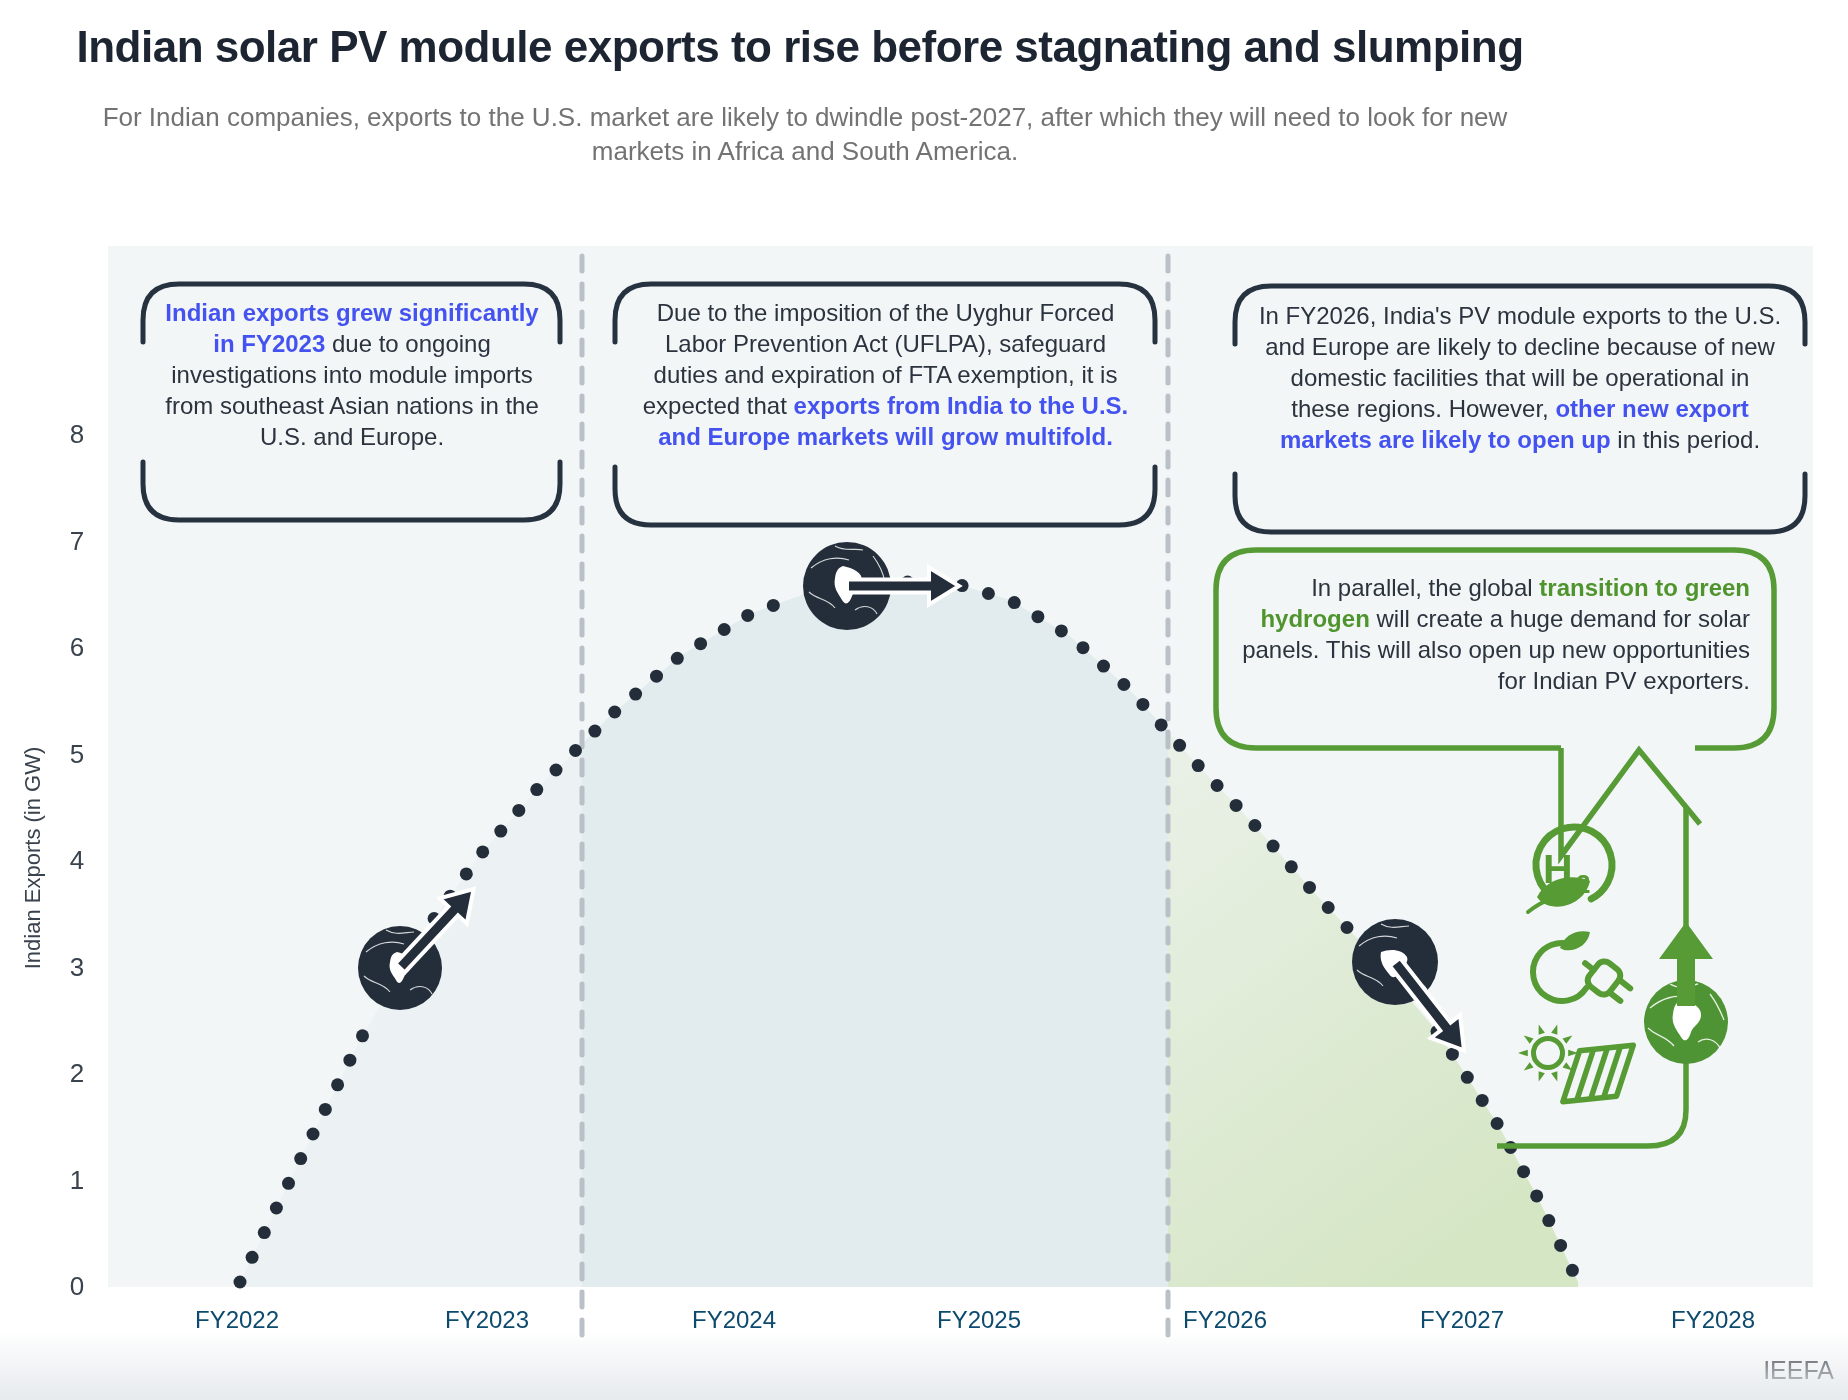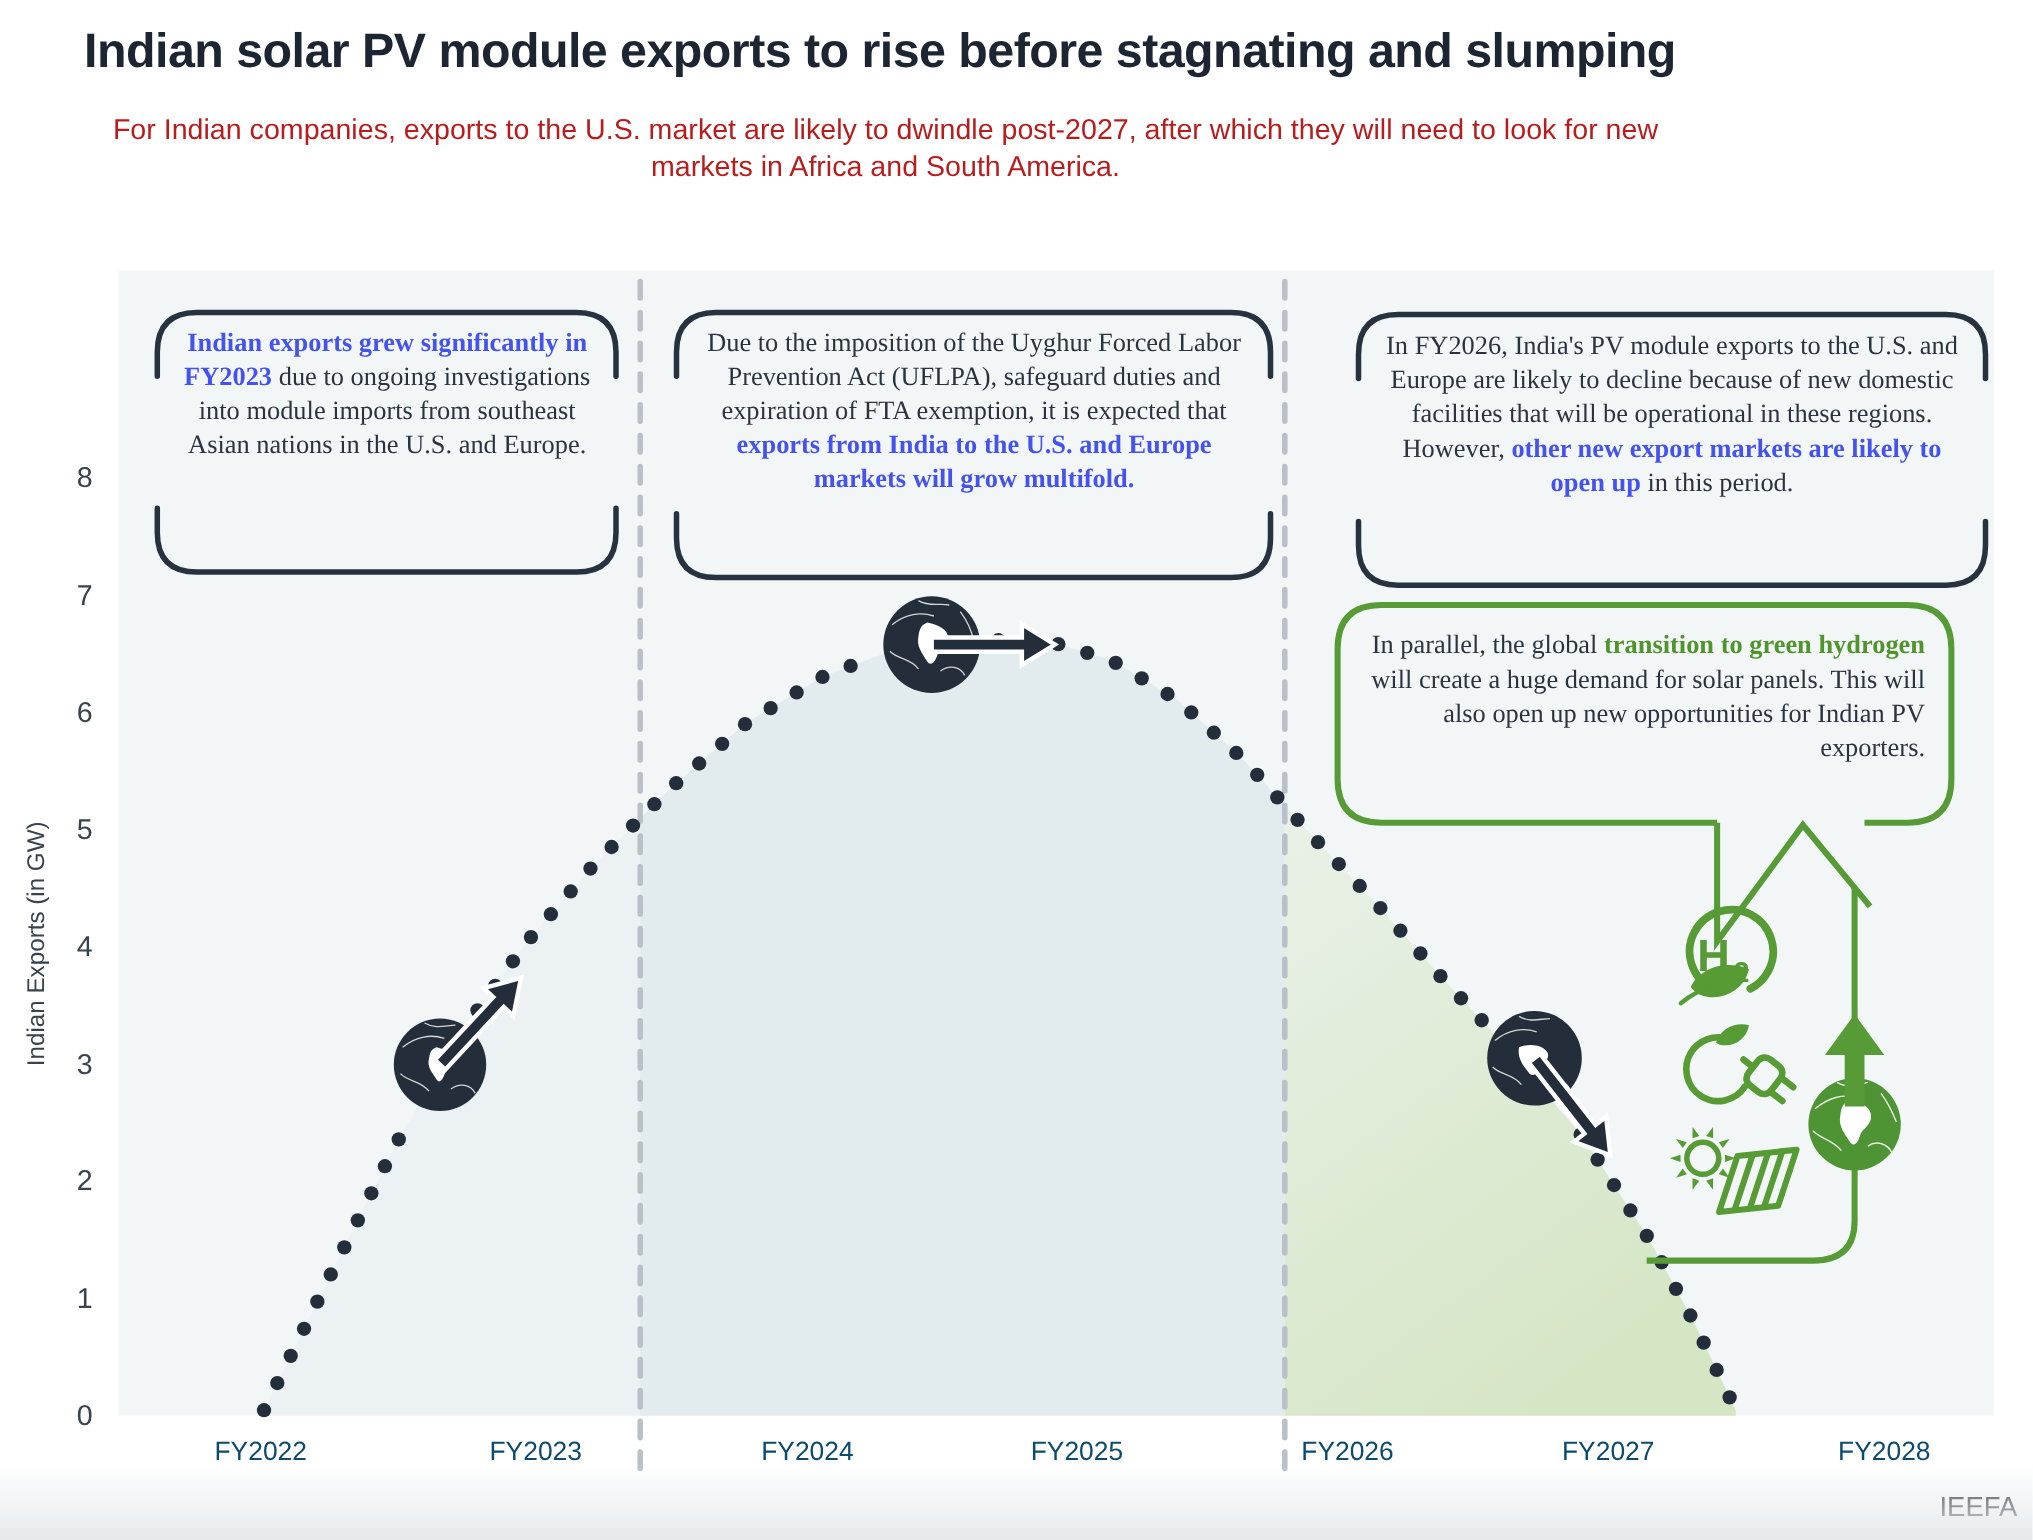--- a/index.html
+++ b/index.html
@@ -3,24 +3,24 @@
 <meta charset="utf-8">
 <style>
   html,body{margin:0;padding:0;background:#fff;}
   .page{position:relative;width:1848px;height:1400px;overflow:hidden;
         font-family:"Liberation Sans", sans-serif;background:#fff;}
   .page::after{content:"";position:absolute;left:0;right:0;bottom:0;height:70px;
         background:linear-gradient(to bottom, rgba(232,235,238,0), #e6eaed);pointer-events:none;}
   .title{position:absolute;left:45px;top:22px;width:1510px;text-align:center;
          font-size:44px;font-weight:700;color:#1c2531;letter-spacing:-0.5px;}
   .subtitle{position:absolute;left:75px;top:100px;width:1460px;text-align:center;
-         font-size:26px;font-weight:400;color:#b91c1c;line-height:34px;}
+         font-size:26px;font-weight:400;color:#737373;line-height:34px;}
   .chart-bg{position:absolute;left:108px;top:246px;width:1705px;height:1041px;background:#f3f6f7;}
   svg.layer{position:absolute;left:0;top:0;}
-  .callout{position:absolute;text-align:center;font-size:24px;line-height:31px;color:#2b333e;font-family:Liberation Serif, serif;}
+  .callout{position:absolute;text-align:center;font-size:24px;line-height:31px;color:#2b333e;}
   .seg-acc{font-weight:700;}
   .accent-blue .seg-acc{color:#4453f0;}
   .accent-green .seg-acc{color:#4f942c;}
   .y-tick{position:absolute;left:52px;width:50px;text-align:center;font-size:26px;color:#39424d;}
   .x-tick{position:absolute;width:140px;text-align:center;font-size:24px;color:#0c4a6e;}
   .y-axis-title{position:absolute;left:33px;top:858px;white-space:nowrap;font-size:22px;color:#39424d;
          transform:translate(-50%,-50%) rotate(-90deg);}
   .source{position:absolute;right:14px;top:1356px;font-size:25px;color:#232b33;}
 </style>
 </head>

